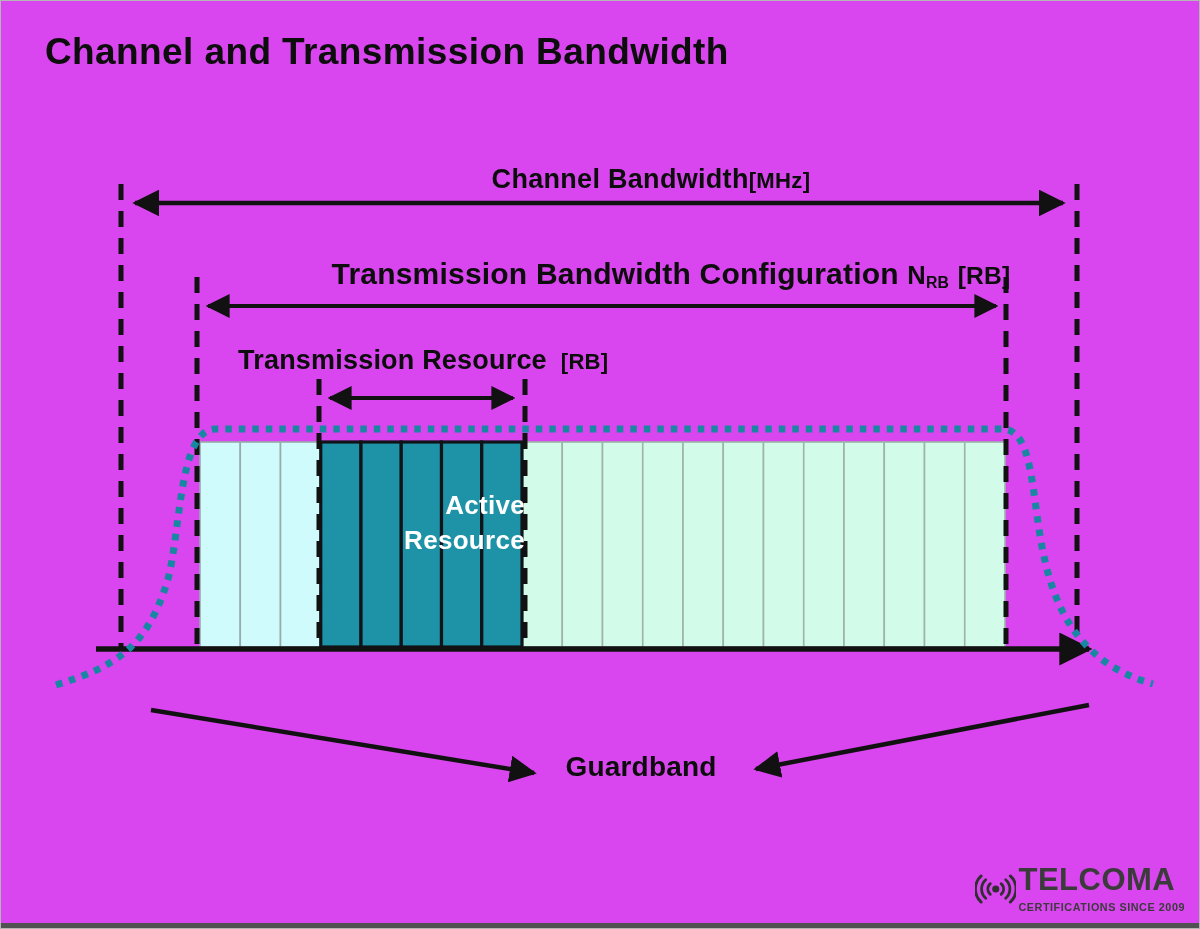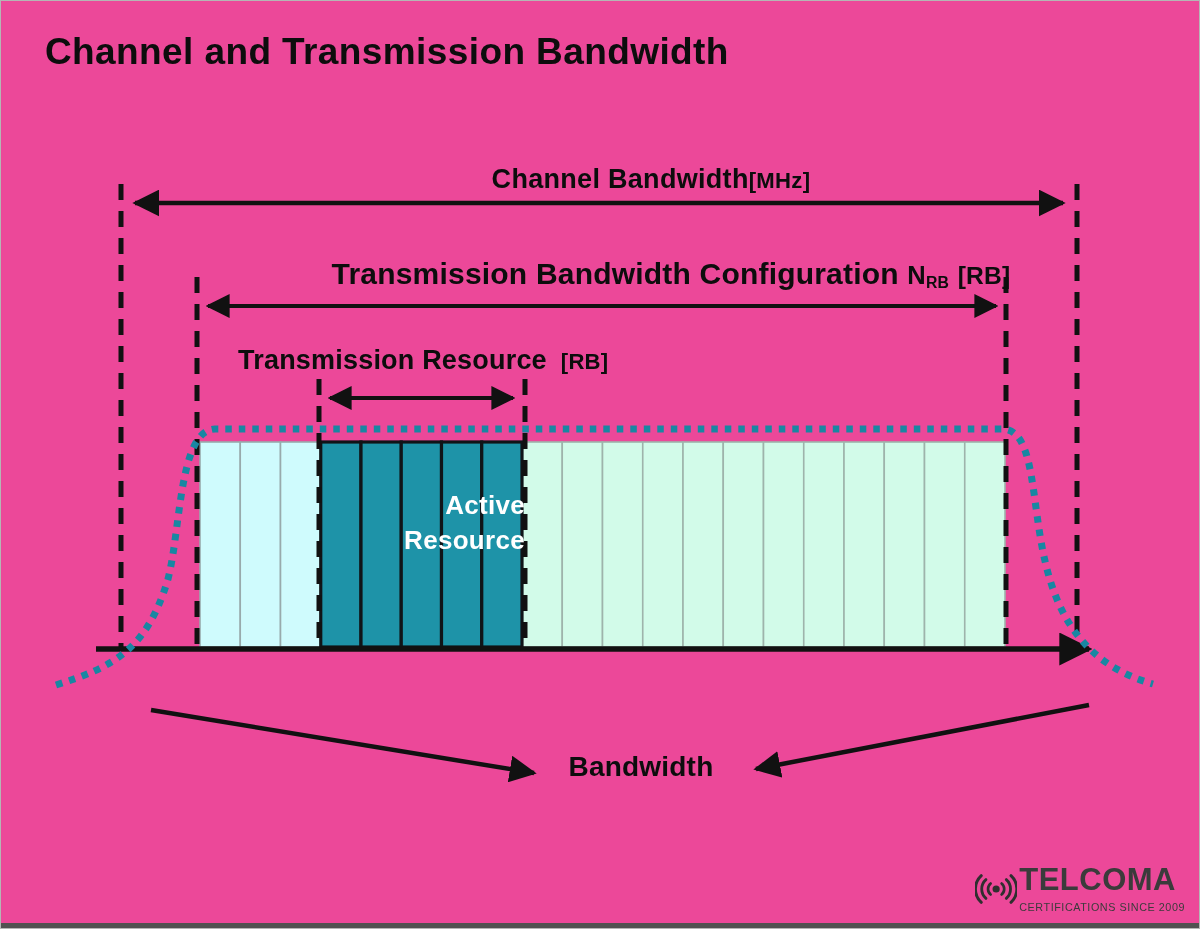--- a/index.html
+++ b/index.html
@@ -1,19 +1,19 @@
 <!DOCTYPE html>
 <html><head>
 <meta charset="utf-8">
 <style>
   html,body{margin:0;padding:0;background:#e8e8e8;}
   .page{
     position:relative;
     width:1200px;height:929px;
-    background:#ec4899;
+    background:#d946ef;
     border:1px solid #b5b5b5;
     box-sizing:border-box;
     overflow:hidden;
     font-family:"Liberation Sans", sans-serif;
     color:#0d0d0d;
   }
   .abs{position:absolute;}
   .page-title{
     left:44px;top:30px;
     font-size:37px;font-weight:700;letter-spacing:0.4px;
@@ -39,21 +39,21 @@
   .logo{
     left:974px;top:862px;width:210px;height:52px;
     display:flex;align-items:center;
   }
   .logo-text{display:flex;flex-direction:column;align-items:flex-start;margin-left:2px;}
   .brand{
     font-size:31px;font-weight:700;color:#3b3b3b;
     letter-spacing:0.5px;line-height:30px;white-space:nowrap;
   }
   .tagline{
-    font-size:10.8px;font-weight:400;color:#3b3b3b;
+    font-size:10.8px;font-weight:700;color:#3b3b3b;
     letter-spacing:0.55px;white-space:nowrap;margin-top:6px;
   }
   .bottom-bar{
     left:0;bottom:0;width:100%;height:5px;background:#515151;
   }
 </style>
 </head>
 <body>
 
 <div class="page">
@@ -127,21 +127,21 @@
   <div class="abs lbl tb-label">
     <span>Transmission Resource</span><span class="unit">[RB]</span>
   </div>
 
   <div class="abs active-label">
     <div>Active</div>
     <div>Resource</div>
   </div>
 
   <div class="abs guardband-label">
-    <div>Bandwidth</div>
+    <div>Guardband</div>
   </div>
 
   <div class="abs logo">
     <svg width="54" height="48" viewBox="0 0 54 48">
       <g stroke="#2f2f2f" fill="none" stroke-linecap="round">
         <path d="M20 17 A 9 9 0 0 0 20 31" stroke-width="3.4"></path>
         <path d="M14 12 A 16 16 0 0 0 14 36" stroke-width="3.6"></path>
         <path d="M8 7  A 23 23 0 0 0 8 41" stroke-width="3.8"></path>
         <path d="M34 17 A 9 9 0 0 1 34 31" stroke-width="3.4"></path>
         <path d="M40 12 A 16 16 0 0 1 40 36" stroke-width="3.6"></path>

